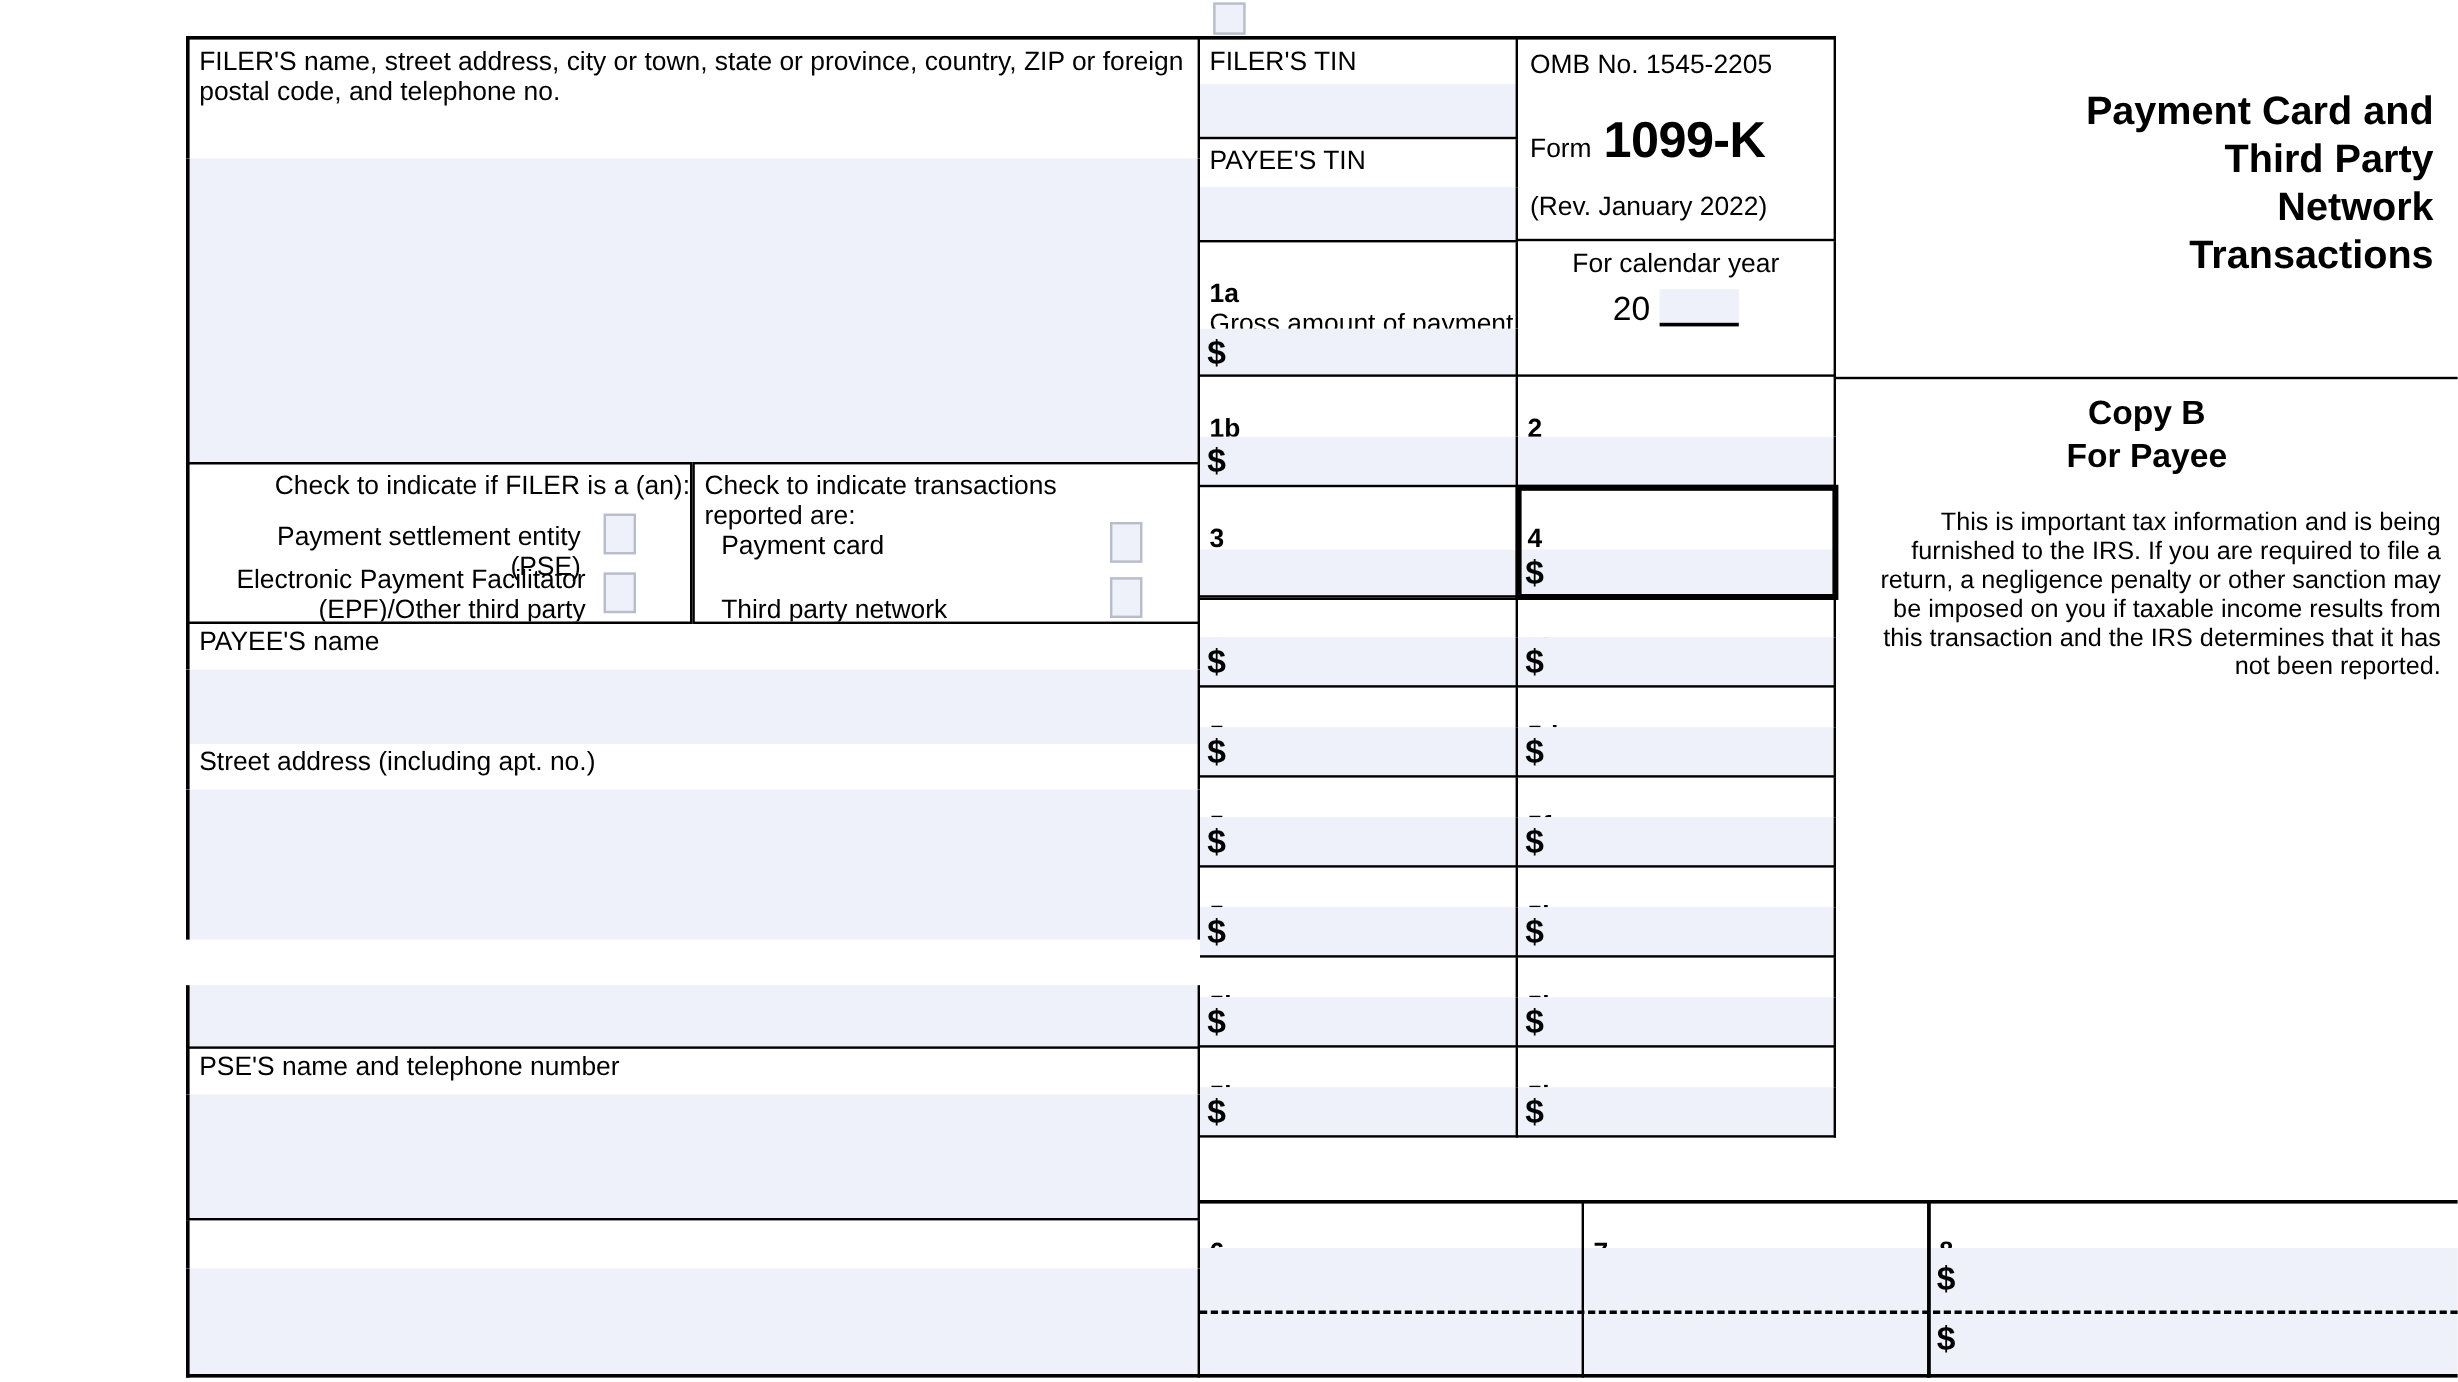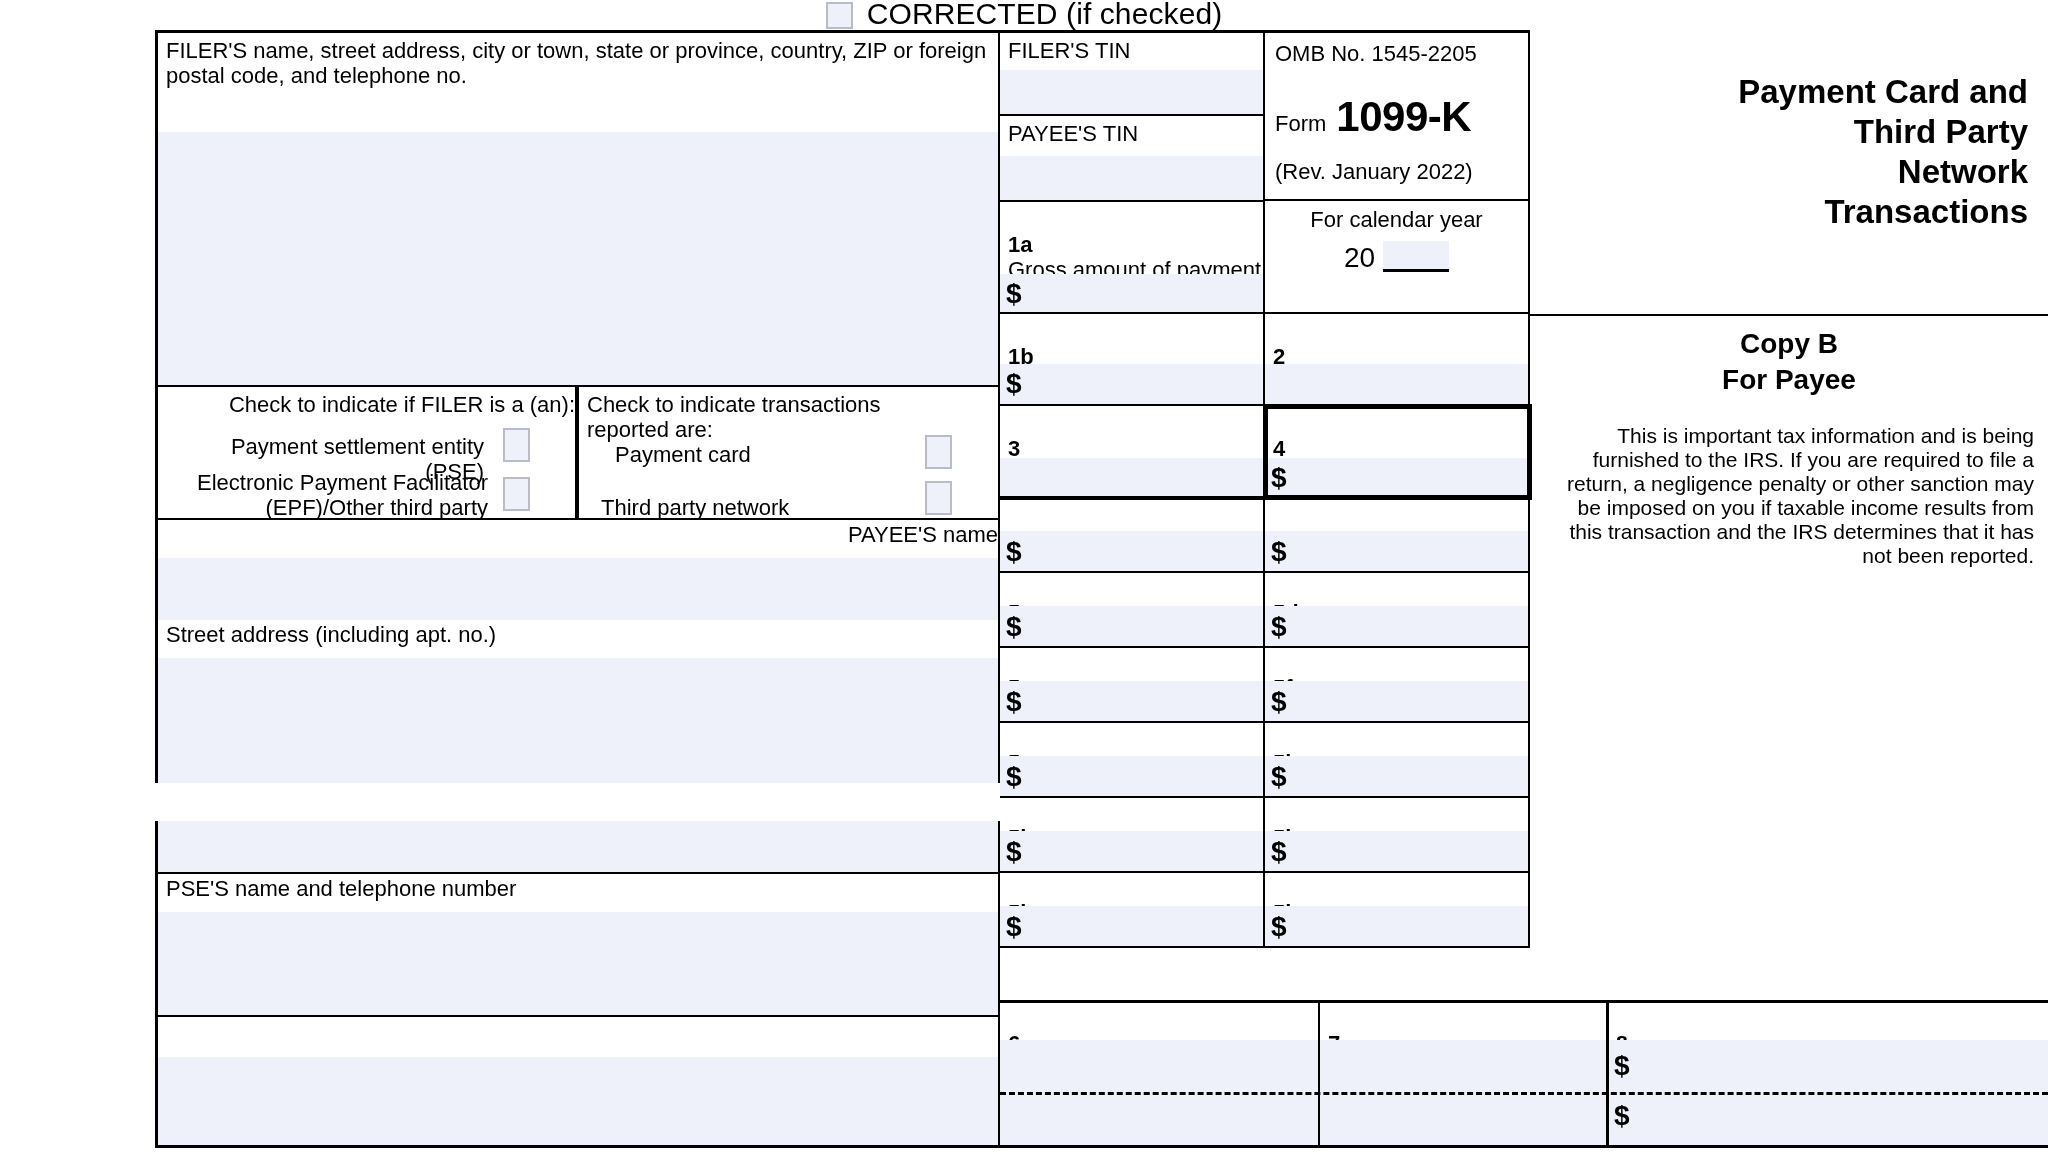--- a/index.html
+++ b/index.html
@@ -174,21 +174,20 @@
     pointer-events: none;
   }
 </style>
 </head>
 <body>
 
 <div class="page">
 
   <div class="corrected-strip">
     <div class="corrected-box"></div>
-    <div class="corrected-label">CORRECTED (if checked)</div>
   </div>
 
   <div class="form-frame">
 
     <div class="cell b-l b-t b-r-thin" style="left:0; top:0; width:845px; height:102px;">
       <div class="lbl">FILER'S name, street address, city or town, state or province, country, ZIP or foreign postal code, and telephone no.</div>
     </div>
     <div class="cell fill b-l b-r-thin" style="left:0; top:102px; width:845px; height:253px;">
       <div class="lbl"></div>
     </div>
@@ -197,27 +196,27 @@
       <div class="lbl">Check to indicate if FILER is a (an):</div>
       <div class="chk-text" style="left:16px; top:47px; width:310px;">Payment settlement entity (PSE)</div>
       <div class="chk" style="left:345px; top:41px;"></div>
       <div class="chk-text" style="left:0px; top:83px; width:330px; padding-left:0;">Electronic Payment Facilitator
 (EPF)/Other third party</div>
       <div class="chk" style="left:345px; top:90px;"></div>
     </div>
 
     <div class="cell b-t-thin b-r-thin b-b-thin b-l-thin" style="left:422px; top:355px; width:423px; height:135px;">
       <div class="lbl" style="width:300px;">Check to indicate transactions reported are:</div>
-      <div class="chk-text" style="left:36px; top:55px;">Payment card</div>
+      <div class="chk-text" style="left:22px; top:55px;">Payment card</div>
       <div class="chk" style="left:346px; top:48px;"></div>
       <div class="chk-text" style="left:22px; top:108px;">Third party network</div>
       <div class="chk" style="left:346px; top:94px;"></div>
     </div>
 
-    <div class="cell b-l b-r-thin" style="left:0; top:490px; width:845px; height:38px;text-align:right;">
+    <div class="cell b-l b-r-thin" style="left:0; top:490px; width:845px; height:38px;">
       <div class="lbl" style="padding-top:2px;">PAYEE'S name</div>
     </div>
     <div class="cell fill b-l b-r-thin" style="left:0; top:528px; width:845px; height:62px;">
       <div class="lbl"></div>
     </div>
 
     <div class="cell b-l b-r-thin" style="left:0; top:590px; width:845px; height:38px;">
       <div class="lbl" style="padding-top:2px;">Street address (including apt. no.)</div>
     </div>
     <div class="cell fill b-l b-r-thin" style="left:0; top:628px; width:845px; height:125px;">

